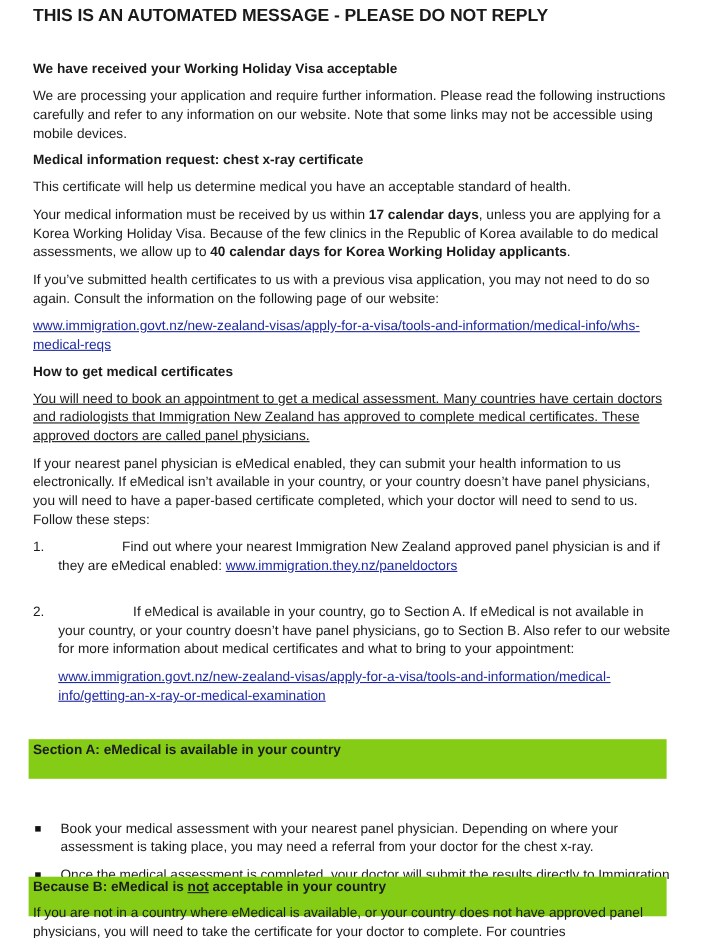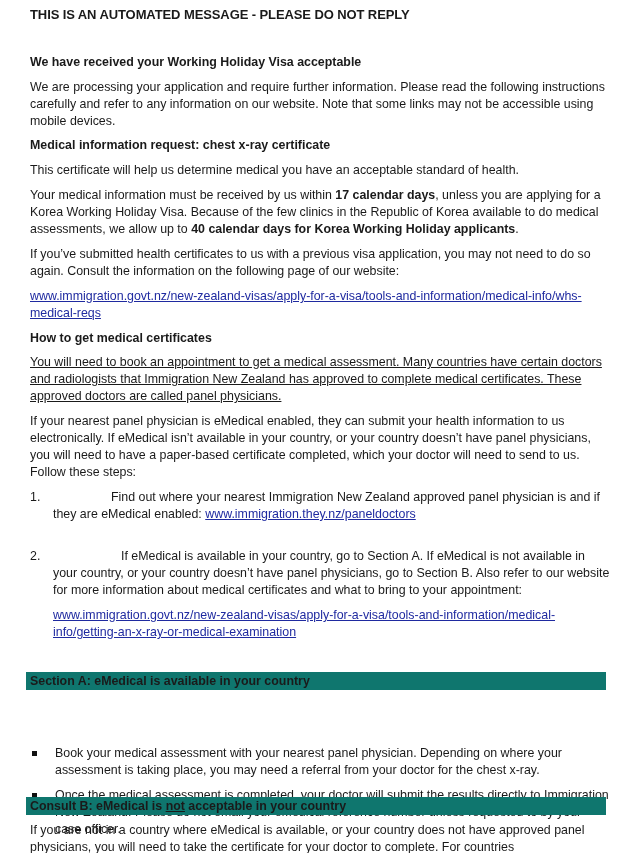--- a/index.html
+++ b/index.html
@@ -1,30 +1,30 @@
 <!DOCTYPE html>
 <html><head>
 <meta charset="utf-8">
 <style>
   html, body { margin: 0; padding: 0; background: #ffffff; }
   body {
     width: 640px; height: 853px; overflow: hidden; position: relative;
     font-family: "Liberation Sans", sans-serif;
     font-size: 12.4px; color: #1a1a1a; line-height: 17px;
   }
-  .automated { position: absolute; top: 6px; left: 30px; font-weight: bold; font-size: 13px; letter-spacing: -0.1px; }
+  .automated { position: absolute; top: 6px; left: 30px; font-weight: bold; font-size: 16px; letter-spacing: -0.1px; }
   .h { font-weight: bold; }
   a.link { color: #1f2aa0; text-decoration: underline; }
   .abs { position: absolute; left: 30px; width: 580px; }
   .num-item { position: absolute; left: 30px; width: 580px; }
   .num-item .num { position: absolute; left: 0; top: 0; }
   .num-item .body { margin-left: 23px; }
   .section-bar {
-    position: absolute; left: 26px; width: 580px; height: 18px;
-    background: #0f766e; font-weight: bold; padding-left: 4px; box-sizing: border-box; line-height: 18px;
+    position: absolute; left: 26px; width: 580px; height: 36px;
+    background: #84cc16; font-weight: bold; padding-left: 4px; box-sizing: border-box; line-height: 18px;
   }
   .bullet { position: absolute; left: 30px; width: 580px; margin-top: 48px; }
   .bullet .sq { position: absolute; left: 2px; top: 6px; width: 5px; height: 5px; background: #111; }
   .bullet .body { margin-left: 25px; }
   b { font-weight: bold; }
   u { text-decoration: underline; }
 </style>
 </head>
 <body>
 
@@ -58,15 +58,15 @@
 
 <div class="bullet" style="top:697px;">
   <span class="sq"></span>
   <div class="body">Book your medical assessment with your nearest panel physician. Depending on where your assessment is taking place, you may need a referral from your doctor for the chest x-ray.</div>
 </div>
 <div class="bullet" style="top:739px;">
   <span class="sq"></span>
   <div class="body">Once the medical assessment is completed, your doctor will submit the results directly to Immigration New Zealand. Please do not email your eMedical reference number unless requested to by your case officer.</div>
 </div>
 
-<div class="section-bar" style="top:797px;"><span>Consult B: eMedical is </span><u>not</u><span> acceptable in your country</span></div>
+<div class="section-bar" style="top:797px;"><span>Because B: eMedical is </span><u>not</u><span> acceptable in your country</span></div>
 
 <div class="abs" style="top:822px;">If you are not in a country where eMedical is available, or your country does not have approved panel physicians, you will need to take the certificate for your doctor to complete. For countries</div>
 
 </body></html>

